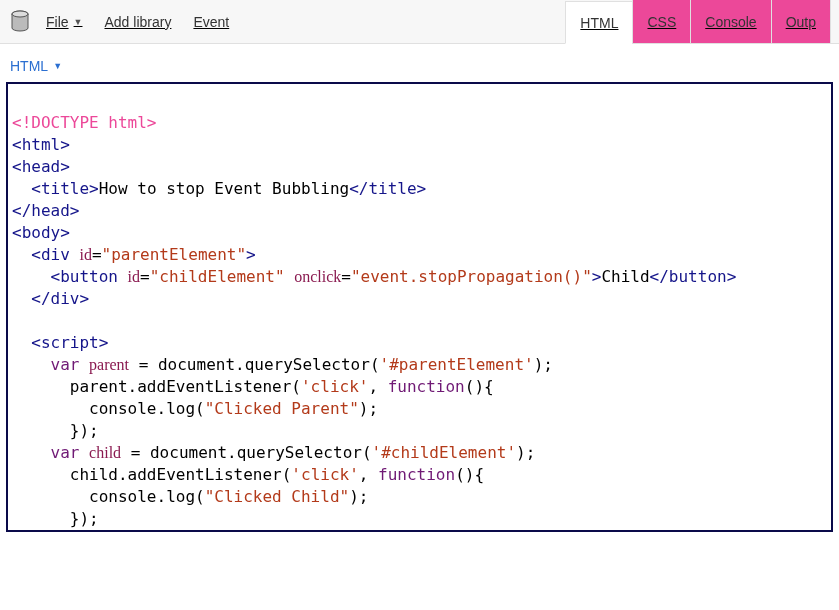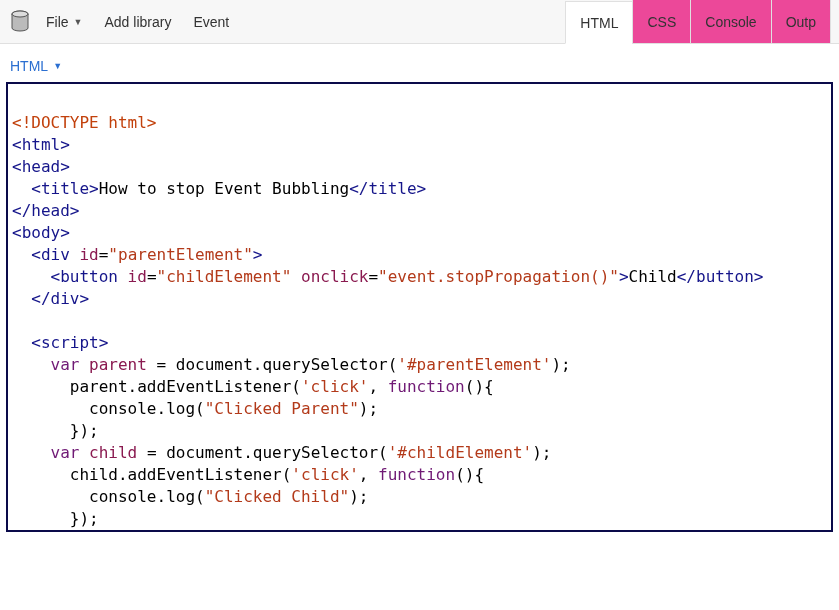--- a/index.html
+++ b/index.html
@@ -1,33 +1,33 @@
 <!DOCTYPE html>
 <html><head>
 <meta charset="utf-8">
 <style>
 * { box-sizing: border-box; margin: 0; padding: 0; }
 body { font-family: -apple-system, BlinkMacSystemFont, "Segoe UI", Arial, sans-serif; font-size: 14px; background: #fff; width: 839px; height: 610px; overflow: hidden; }
-.toolbar { height: 44px; background: #f7f7f7; border-bottom: 1px solid #e0e0e0; display: flex; align-items: center; padding: 0 8px; }
+.toolbar { height: 44px; background: #f7f7f7; border-bottom: 1px solid #e0e0e0; display: flex; align-items: center; padding: 0 8px; text-decoration: underline; }
 .logo { width: 24px; height: 24px; margin-right: 14px; display:flex; align-items:center; justify-content:center; }
 .menu-item { margin-right: 22px; color: #333; cursor: pointer; display: inline-flex; align-items: center; }
 .caret { font-size: 9px; margin-left: 5px; color: #555; }
 .spacer { flex: 1; }
 .tabs { display: flex; height: 100%; align-items:stretch; }
 .tab { padding: 0 14px; border-left: 1px solid #e0e0e0; color: #333; cursor: pointer; display:flex; align-items:center; background:#ec4899; }
 .tab:last-child { border-right: 1px solid #e0e0e0; align-items: center; }
 .tab.active { background: #fff; border-top: 1px solid #e0e0e0; border-bottom: 1px solid #fff; position:relative; top:1px; }
 .sub-bar { padding: 14px 10px 8px 10px; }
 .sub-tab { color: #2b6fd1; cursor: pointer; display:inline-flex; align-items:center; font-size:14px; }
 .sub-tab .caret { color:#2b6fd1; }
 .editor-wrap { margin: 0 6px; border: 2px solid #0a0a4a; height: 450px; overflow:hidden; }
 .editor { font-family: Consolas, Menlo, Monaco, monospace; font-size: 16px; line-height: 22px; padding: 6px 4px; white-space: pre; color:#000; }
-.t-doctype { color:#c2410c; }
+.t-doctype { color:#ec4899; }
 .t-tag { color:#15158a; }
-.t-attr { color:#8a1a50; }
+.t-attr { color:#8a1a50;font-family:Liberation Serif, serif; }
 .t-str { color:#b33a1a; }
 .t-key { color:#701a75; }
 </style>
 </head>
 <body>
 
 <div class="toolbar">
   <span class="logo">
     <svg width="20" height="24" viewBox="0 0 20 24">
         <ellipse cx="10" cy="4" rx="8" ry="3" fill="#888" stroke="#555"></ellipse>

